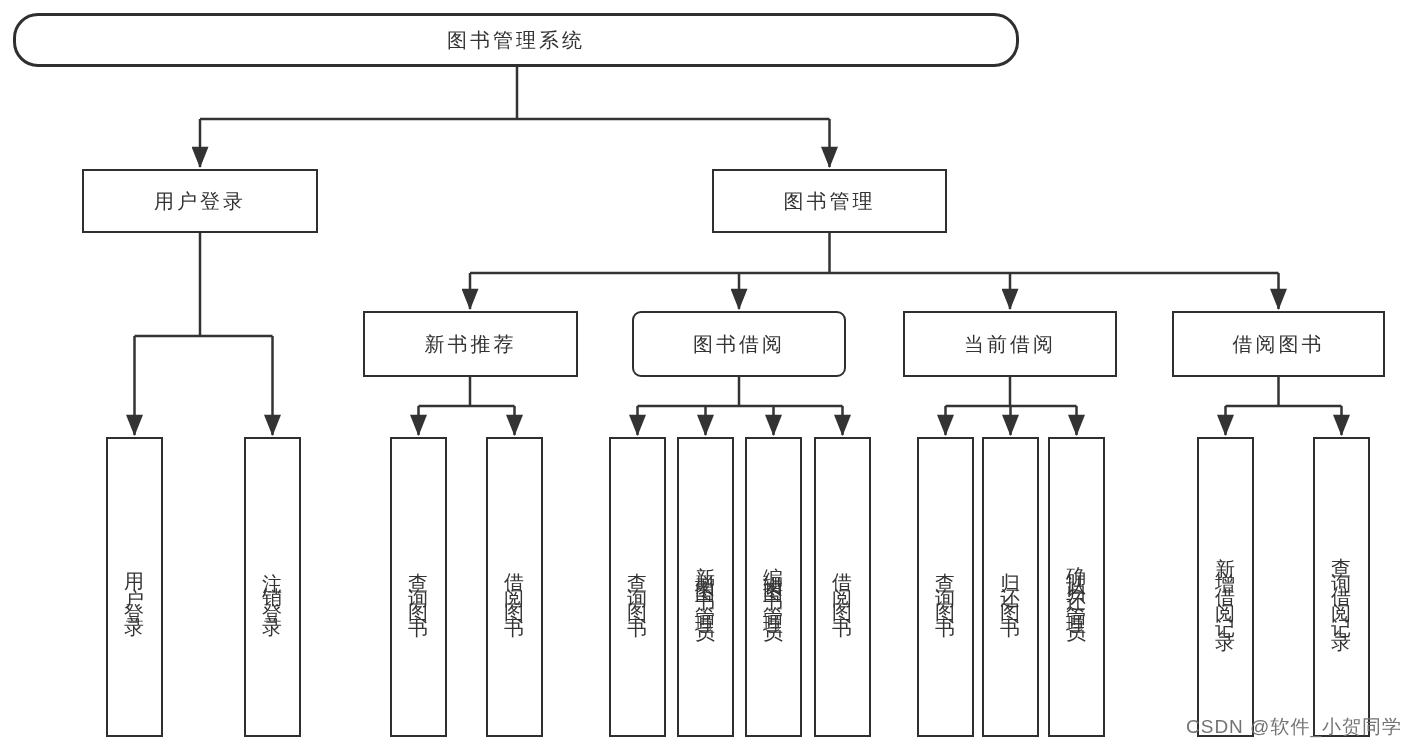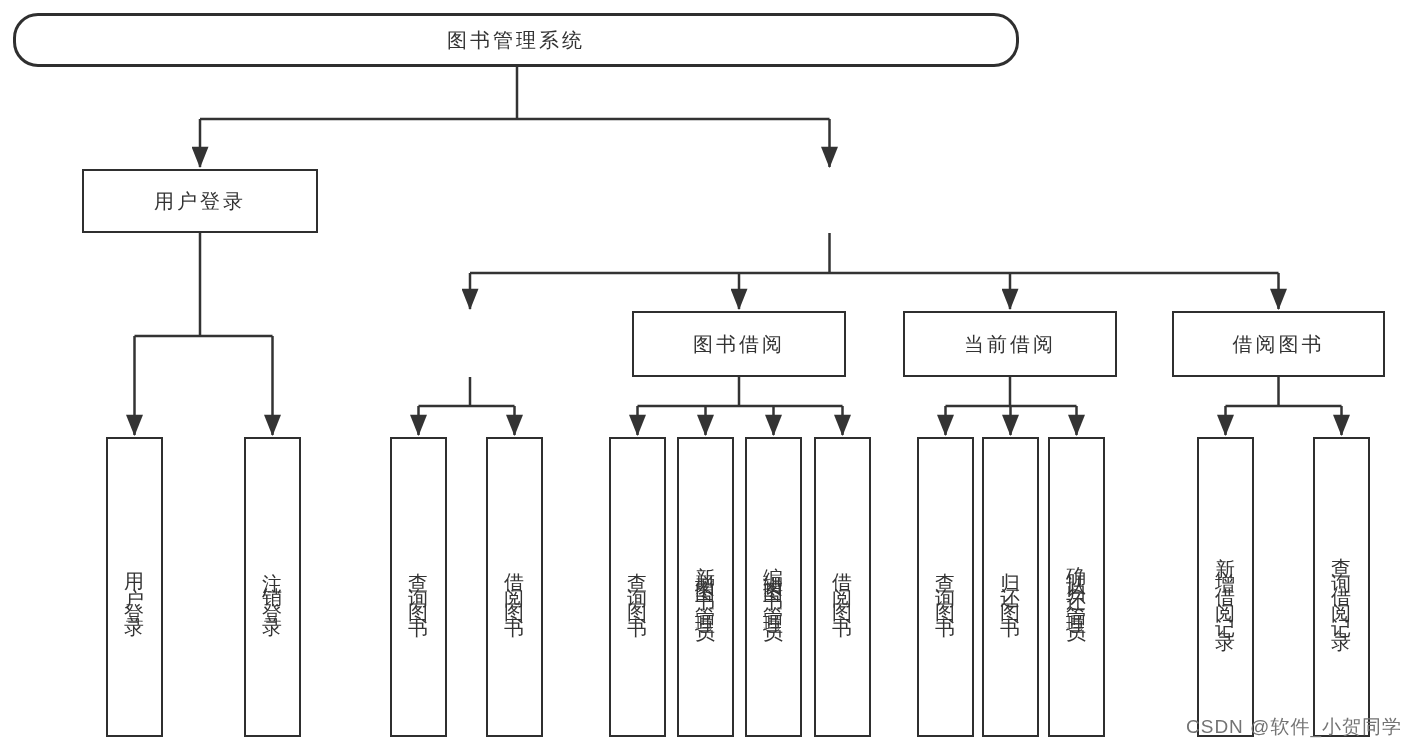--- a/index.html
+++ b/index.html
@@ -124,22 +124,28 @@
     </g>
   </svg>
 
   <div class="box root" style="left:13px; top:13px; width:1006px; height:54px;border-radius:25px;">
     <span class="hlbl">图书管理系统</span>
   </div>
 
   <div class="box" style="left:82px; top:169px; width:236px; height:64px;">
     <span class="hlbl">用户登录</span>
   </div>
+  <div class="box" style="left:712px; top:169px; width:235px; height:64px;">
+    <span class="hlbl">图书管理</span>
+  </div>
 
-  <div class="box" style="left:632px; top:311px; width:214px; height:66px;">
+  <div class="box" style="left:363px; top:311px; width:215px; height:66px;">
+    <span class="hlbl">新书推荐</span>
+  </div>
+  <div class="box" style="left:632px; top:311px; width:214px; height:66px;border-radius:9px;">
     <span class="hlbl">图书借阅</span>
   </div>
   <div class="box" style="left:903px; top:311px; width:214px; height:66px;">
     <span class="hlbl">当前借阅</span>
   </div>
   <div class="box" style="left:1172px; top:311px; width:213px; height:66px;">
     <span class="hlbl">借阅图书</span>
   </div>
 
   <div class="box vbox" style="left:106px;">

